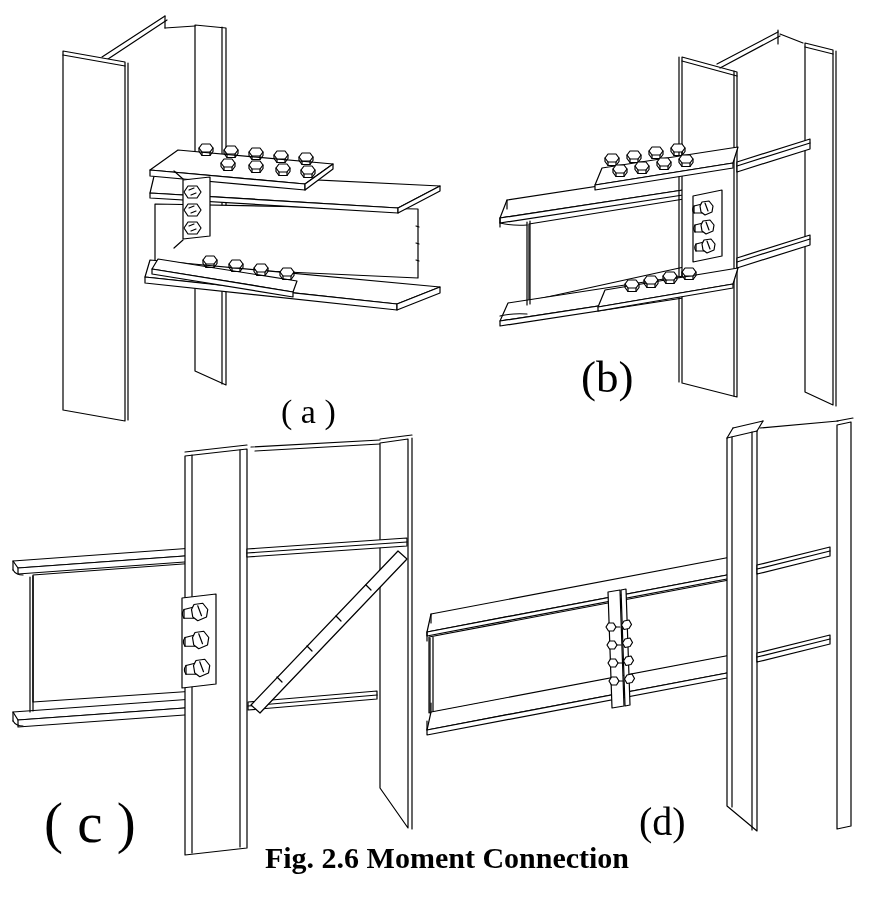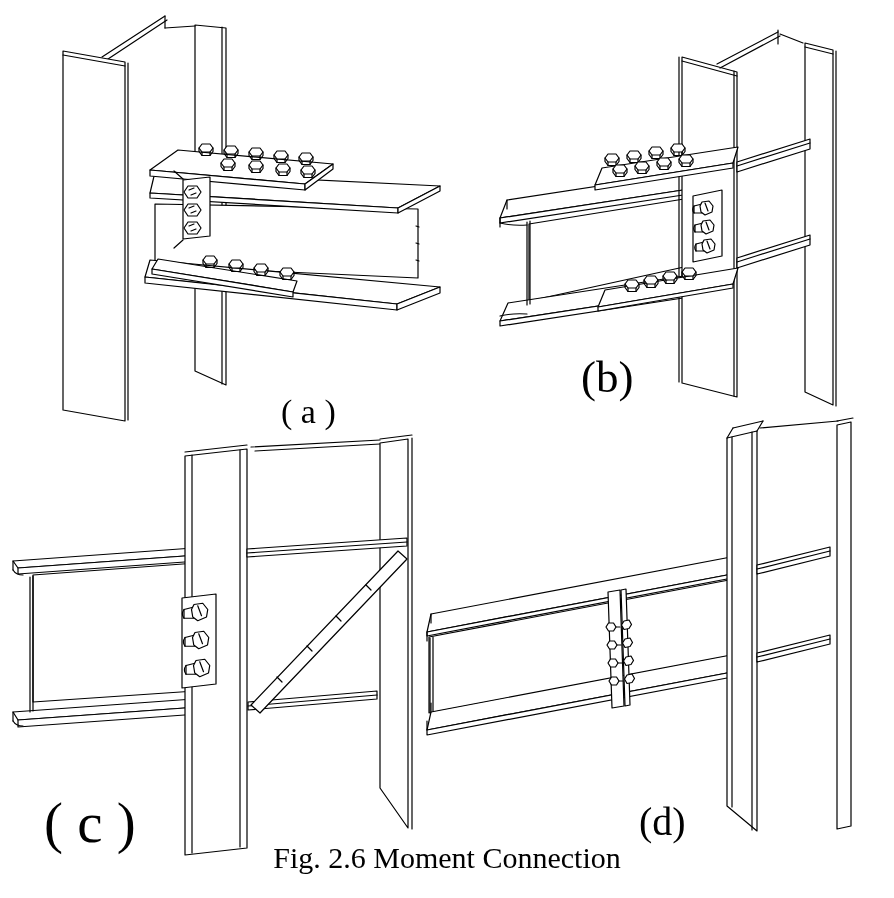--- a/index.html
+++ b/index.html
@@ -8,21 +8,21 @@
   .stage svg{position:absolute;left:0;top:0;}
   svg *{vector-effect:non-scaling-stroke;}
   .ln{stroke:#000000;stroke-width:1.2;fill:none;stroke-linejoin:round;stroke-linecap:round;}
   .f{fill:#ffffff;}
   .lbl{position:absolute;color:#000000;line-height:1;white-space:pre;}
   .lbl-a{left:281px;top:395px;font-size:34px;}
   .lbl-b{left:581px;top:355px;font-size:45px;}
   .lbl-c{left:44px;top:794px;font-size:57px;}
   .lbl-d{left:639px;top:802px;font-size:40px;}
   .caption{position:absolute;left:0;top:841px;width:100%;text-align:center;
-           font-size:30px;color:#000000;}
+           font-size:30px;color:#000000;font-weight:bold;}
 </style>
 </head>
 <body>
 
 <div class="stage">
 
 <svg width="894" height="898" viewBox="0 0 894 898">
   <defs>
 
     <g id="nutT">

